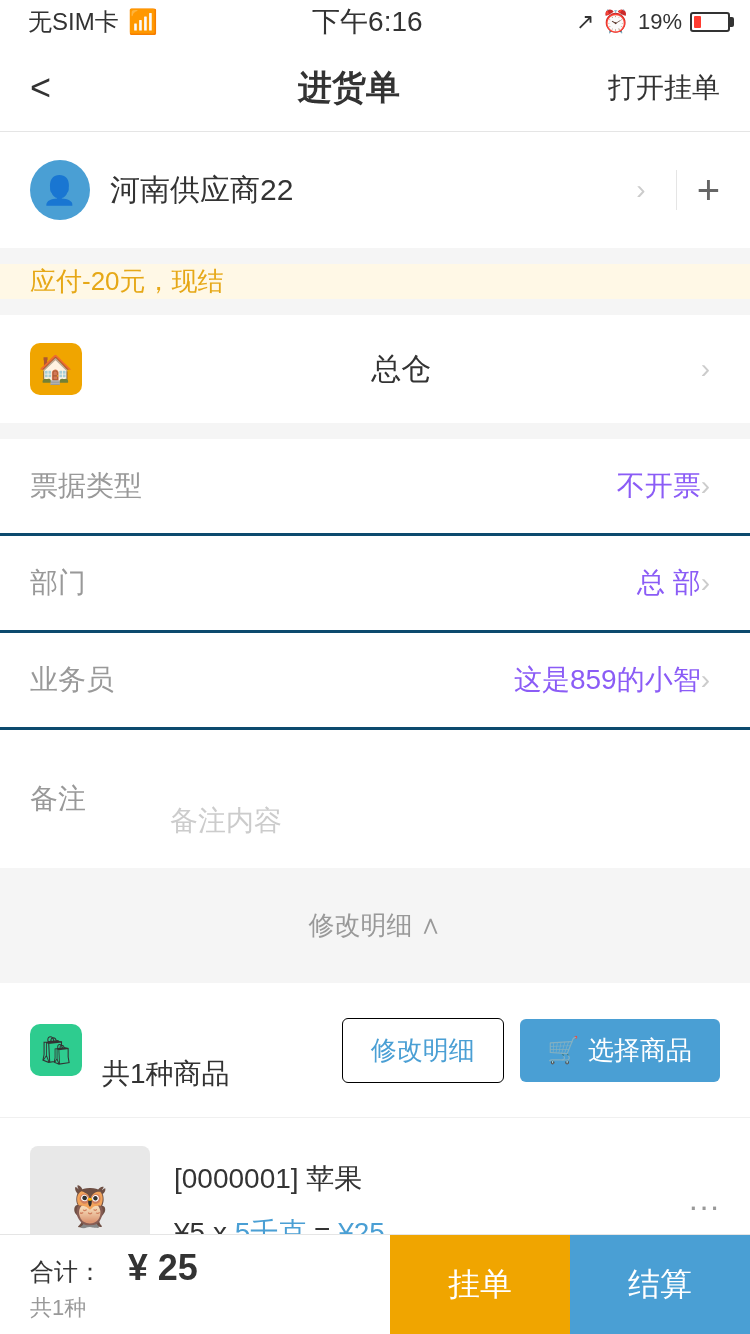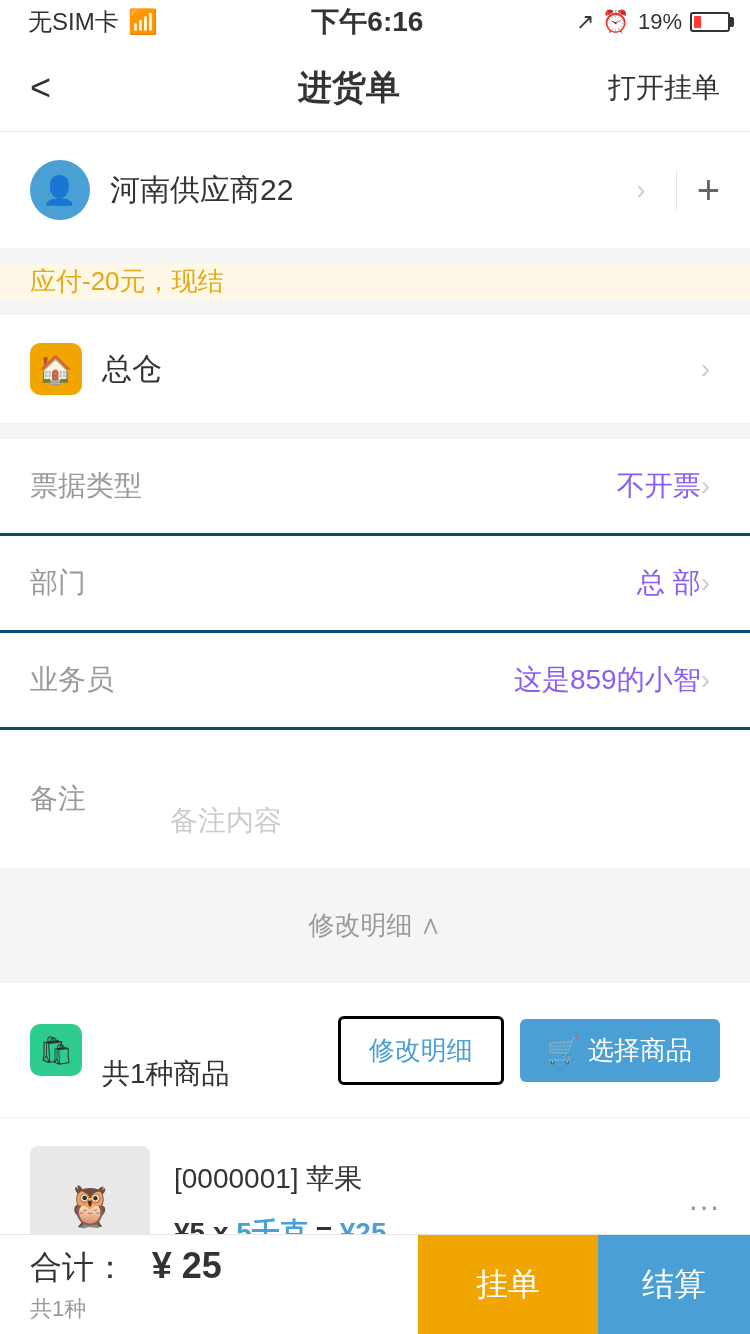--- a/index.html
+++ b/index.html
@@ -19,21 +19,21 @@
       background: #fff;
       height: 44px;
       display: flex;
       align-items: center;
       justify-content: space-between;
       padding: 0 20px;
       font-size: 24px;
       font-weight: 500;
     }
     .status-left { display: flex; align-items: center; gap: 10px; margin-left: 8px; }
-    .status-center { font-size: 28px; font-weight: 700; text-align: right; }
+    .status-center { font-size: 28px; font-weight: 400; text-align: right; }
     .status-right { display: flex; align-items: center; gap: 8px; font-size: 22px; }
     .battery-icon {
       display: inline-block;
       width: 40px;
       height: 20px;
       border: 2px solid #333;
       border-radius: 3px;
       position: relative;
     }
     .battery-icon::after {
@@ -175,20 +175,21 @@
     .row-placeholder {
       flex: 1;
       font-size: 28px;
       color: #ccc;
       margin-top: 44px;
     }
     .row-name {
       flex: 1;
       font-size: 30px;
       color: #333;
+      text-align: center;
     }
 
     
     .collapse-more {
       background: #f5f5f5;
       text-align: center;
       padding: 24px;
       font-size: 26px;
       color: #999;
       cursor: pointer;
@@ -214,21 +215,21 @@
       margin-right: 20px;
       flex-shrink: 0;
     }
     .products-count {
       flex: 1;
       font-size: 28px;
       color: #333;
       margin-top: 48px;
     }
     .btn-outline {
-      border: 3px solid #000000;
+      border: 1px solid #000000;
       color: #4a9fd4;
       background: #fff;
       padding: 14px 28px;
       border-radius: 6px;
       font-size: 26px;
       cursor: pointer;
       margin-right: 16px;
     }
     .btn-solid {
       background: #4a9fd4;
@@ -263,21 +264,20 @@
     }
     .product-info { flex: 1; }
     .product-name {
       font-size: 28px;
       color: #333;
       margin-bottom: 16px;
     }
     .product-detail {
       font-size: 28px;
       color: #333;
-      font-weight: bold;
     }
     .product-detail .highlight {
       color: #4a9fd4;
     }
     .product-detail .price-highlight {
       color: #4a9fd4;
     }
     .more-btn {
       color: #999;
       font-size: 32px;
@@ -294,21 +294,21 @@
       display: flex;
       align-items: center;
       background: #fff;
       border-top: 1px solid #e5e5e5;
     }
     .total-section {
       flex: 1;
       padding: 0 30px;
     }
     .total-label {
-      font-size: 32px;
+      font-size: 24px;
       color: #333;
       display: inline;
     }
     .total-amount {
       font-size: 36px;
       color: #333;
       font-weight: 600;
       margin-left: 18px;
     }
     .total-count {
@@ -322,21 +322,21 @@
       background: #f0a500;
       color: #fff;
       border: none;
       font-size: 32px;
       cursor: pointer;
       display: flex;
       align-items: center;
       justify-content: center;
     }
     .btn-checkout {
-      width: 152px;
+      width: 180px;
       height: 100px;
       background: #4a9fd4;
       color: #fff;
       border: none;
       font-size: 32px;
       cursor: pointer;
       display: flex;
       align-items: center;
       justify-content: center;
     }

